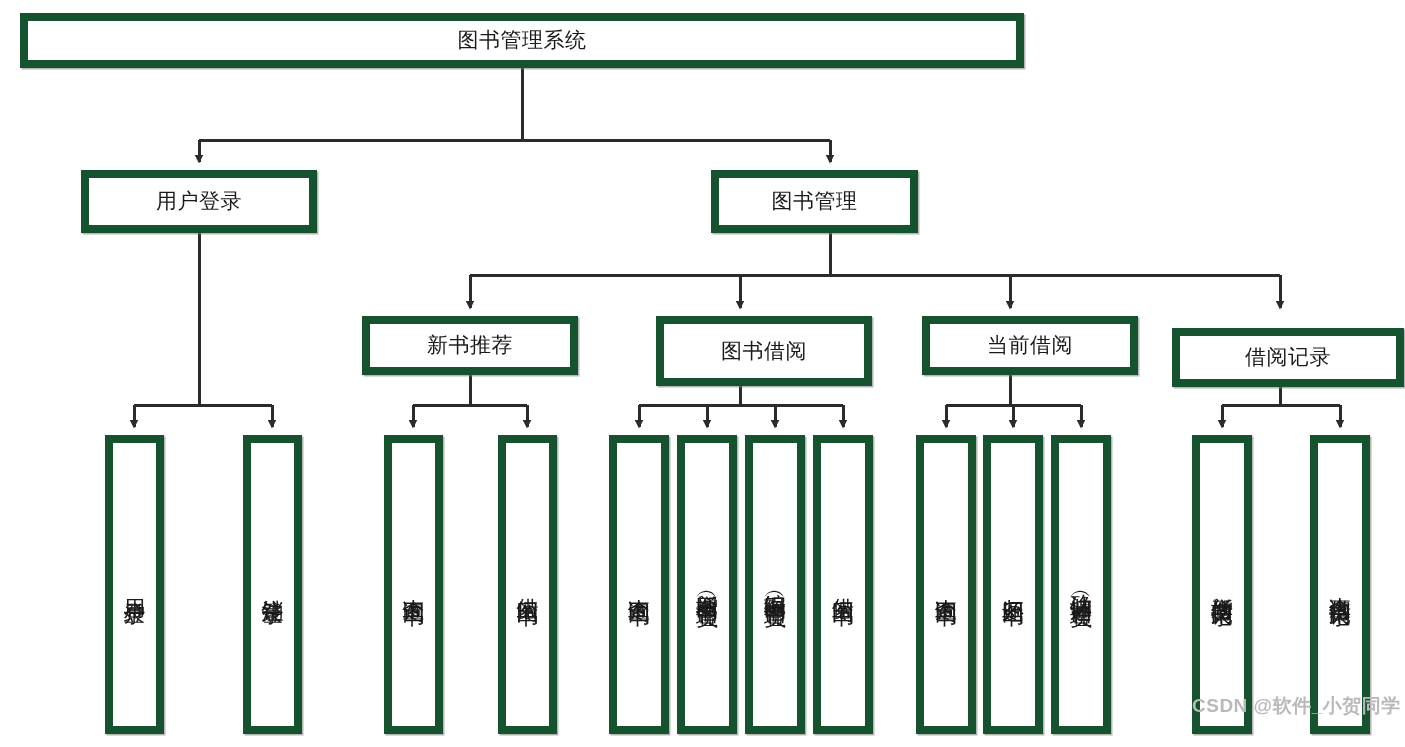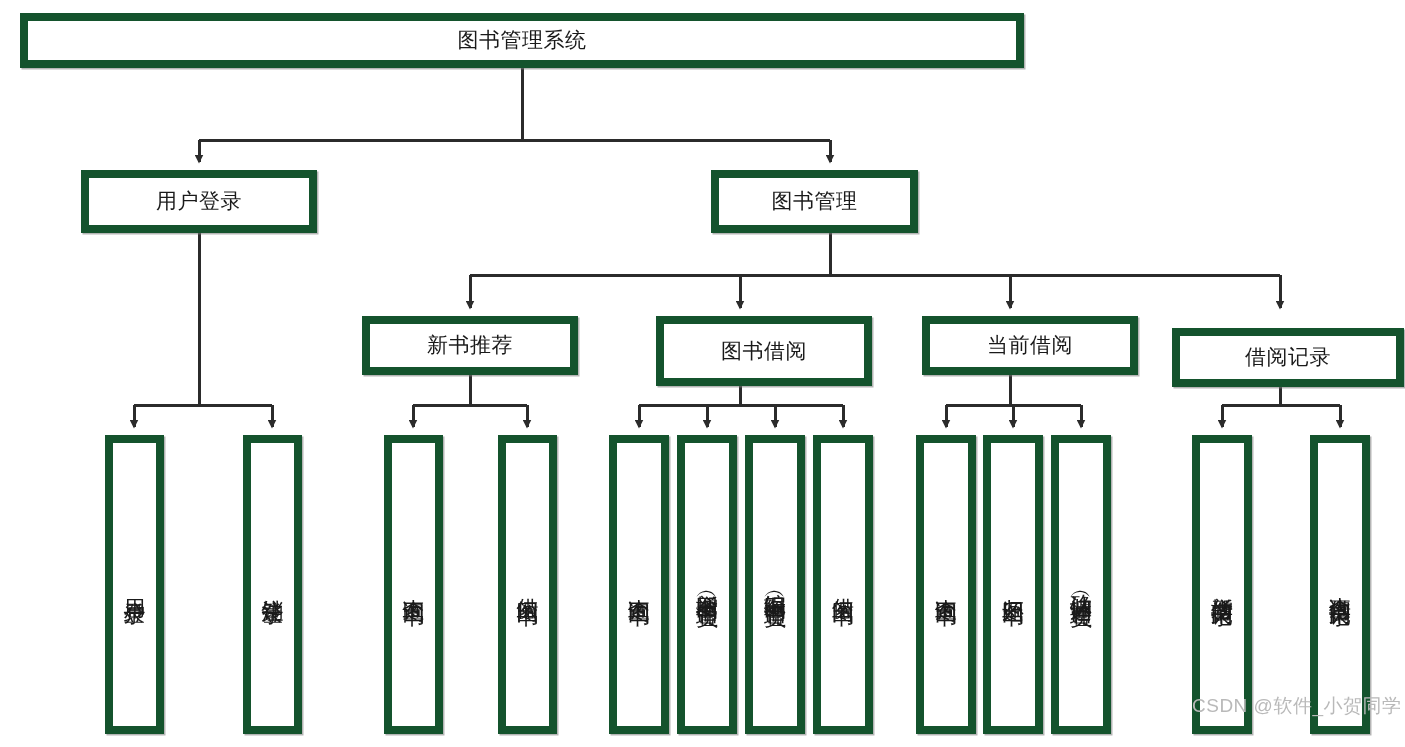--- a/index.html
+++ b/index.html
@@ -179,15 +179,15 @@
     <span class="node-label">确认归还（管理员）</span>
   </div>
 
   <div class="node-box vertical" style="left:1192px; top:435px; width:60px; height:299px;">
     <span class="node-label">新增借阅记录</span>
   </div>
   <div class="node-box vertical" style="left:1310px; top:435px; width:60px; height:299px;">
     <span class="node-label">查询借阅记录</span>
   </div>
 
-  <div class="watermark" style="left:1192px; top:693px;">CSDN @软件_小贺同学</div>
+  <div class="watermark" style="left:1192px; top:693px;font-weight:bold;">CSDN @软件_小贺同学</div>
 
 </div>
 
 </body></html>

